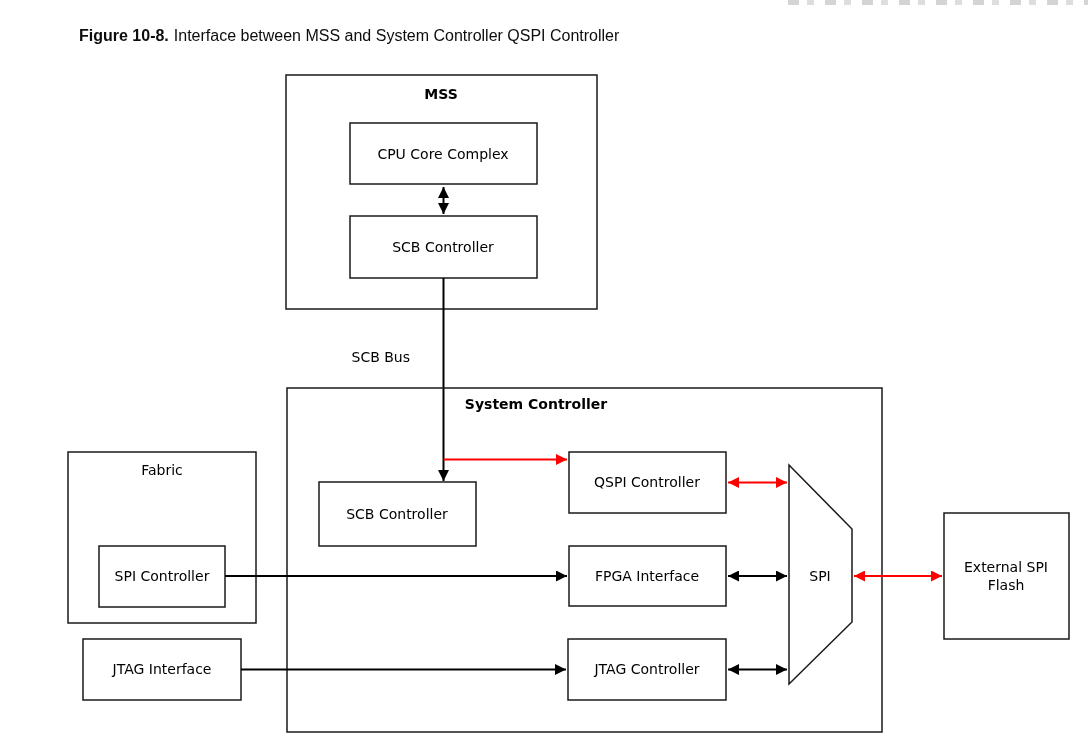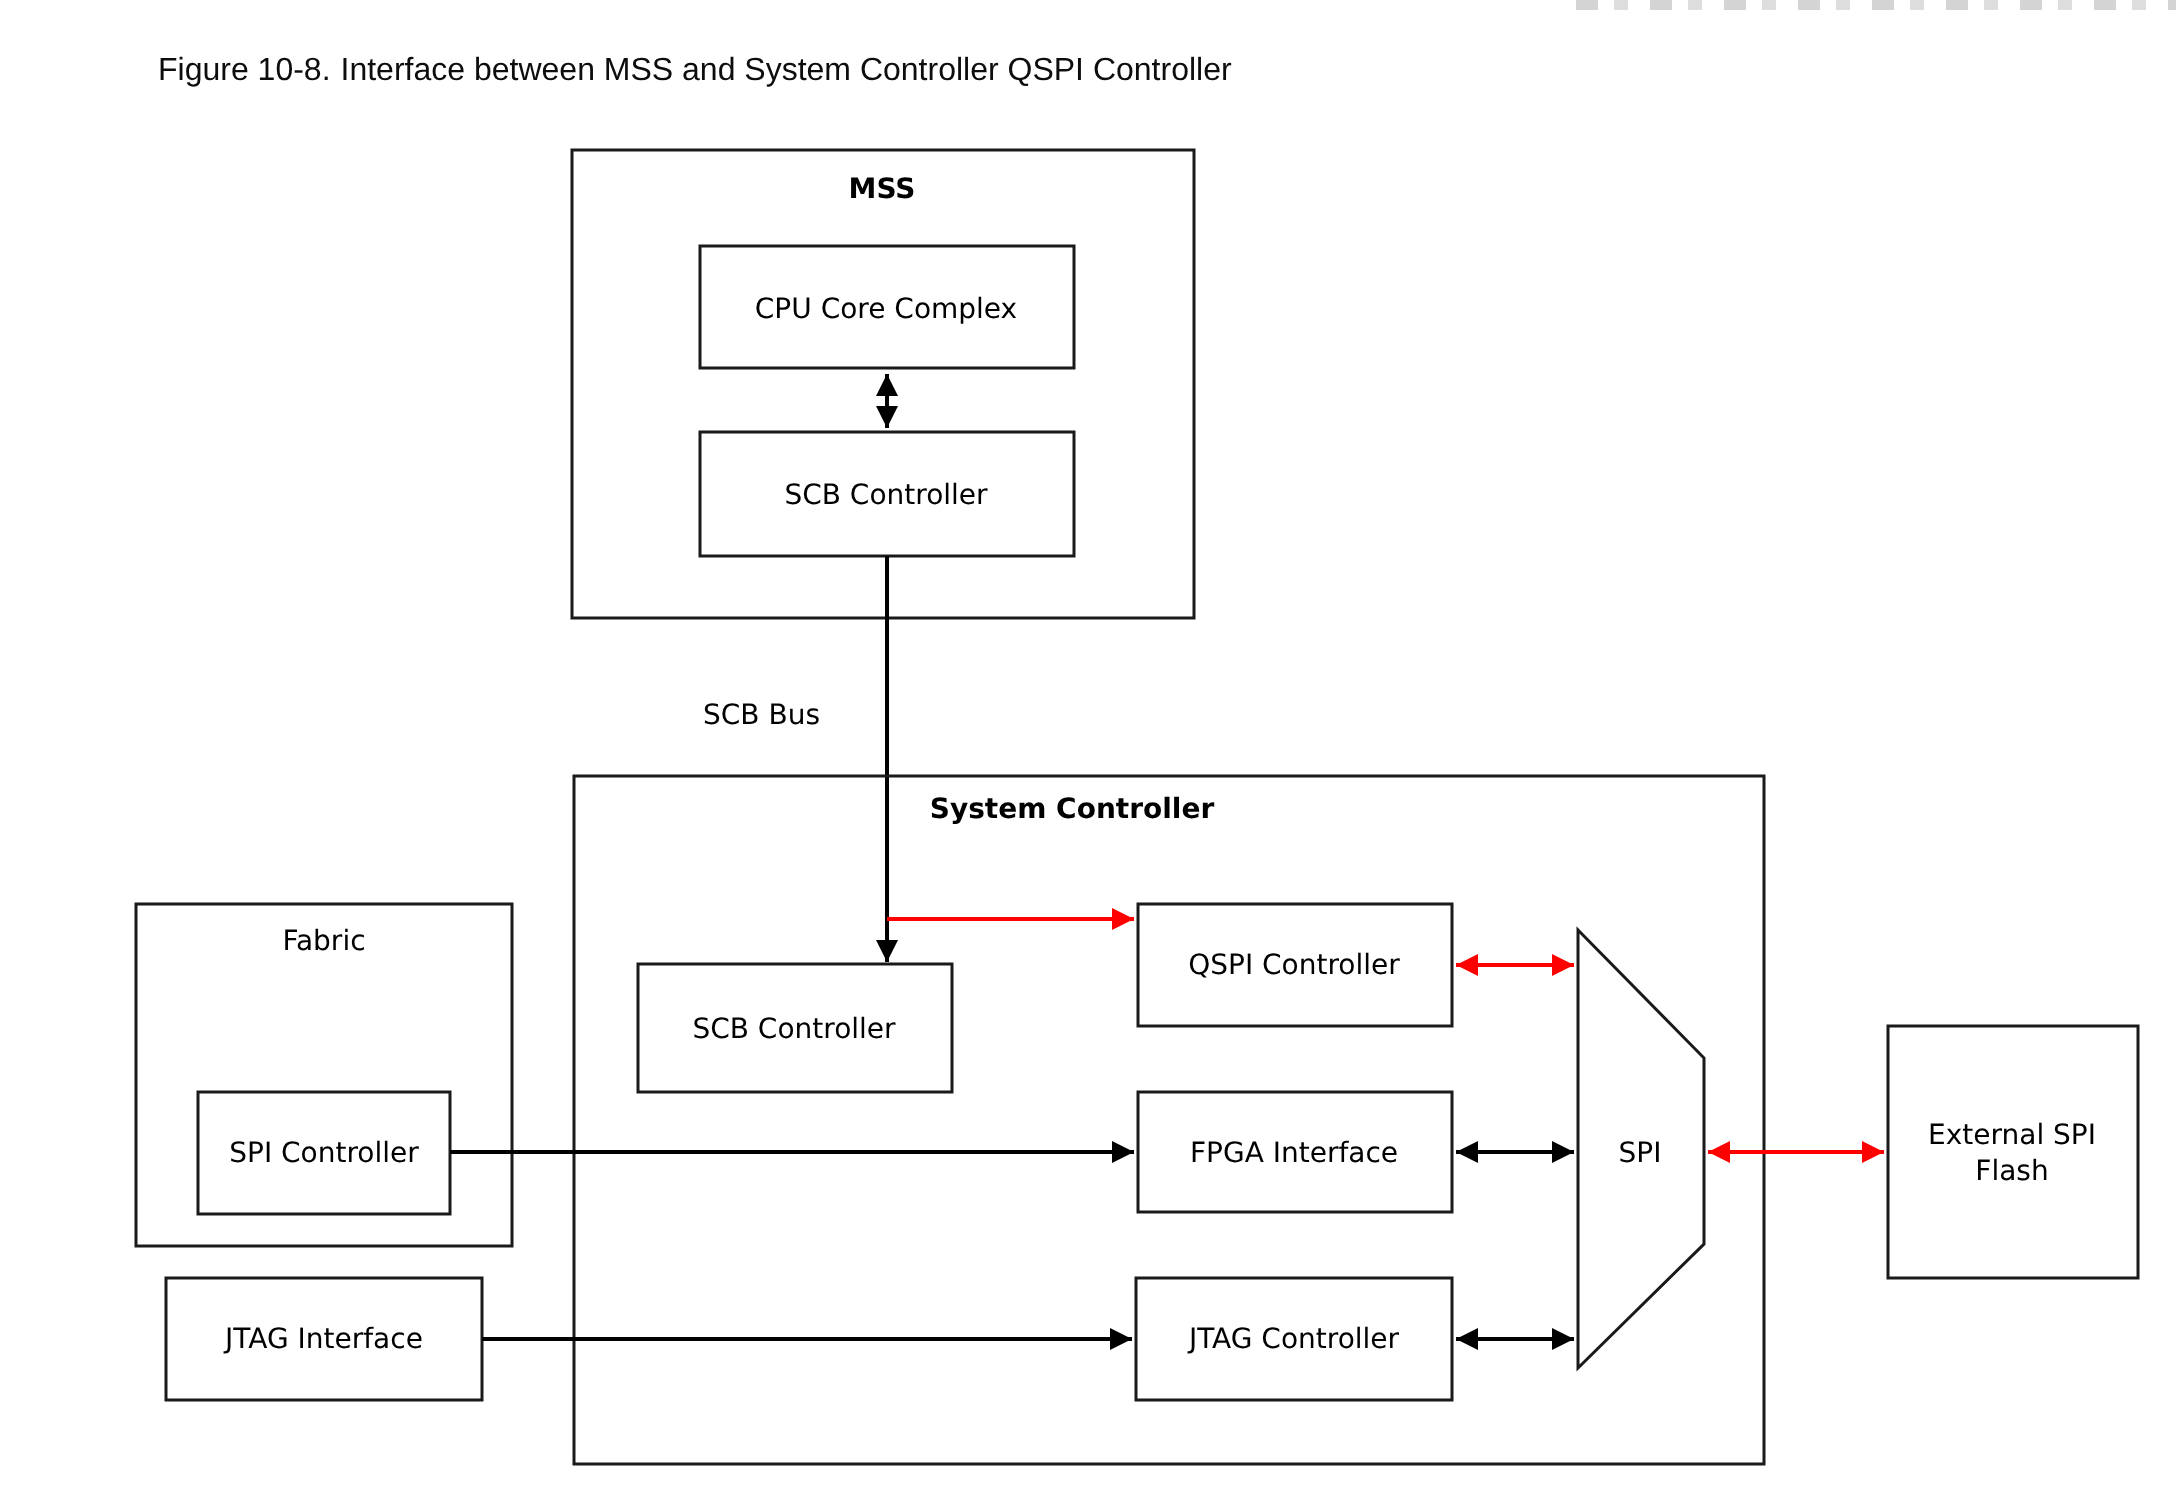--- a/index.html
+++ b/index.html
@@ -1,20 +1,20 @@
 <!DOCTYPE html>
 <html><head>
 <meta charset="utf-8">
 <style>
   html,body{margin:0;padding:0;background:#ffffff;}
   #page{position:relative;width:1092px;height:751px;background:#fff;overflow:hidden;
         font-family:"DejaVu Sans", sans-serif;}
   .caption{position:absolute;left:79px;top:27px;font-family:"Liberation Sans", sans-serif;
            font-size:16px;color:#0d0d0d;white-space:nowrap;}
-  .caption .lbl{font-weight:400;margin-right:5px;}
+  .caption .lbl{font-weight:700;margin-right:5px;}
   .cropped-header{position:absolute;left:788px;top:0;width:300px;height:5px;opacity:.75;
     background:repeating-linear-gradient(90deg,#c6c6c6 0 11px,transparent 11px 19px,#d2d2d2 19px 26px,transparent 26px 37px);}
   svg{position:absolute;left:0;top:0;}
   svg text{font-family:"DejaVu Sans", sans-serif;font-size:14px;fill:#000;}
   svg text.b{font-weight:700;}
   .box{fill:none;stroke:#1a1a1a;stroke-width:1.5;}
   .ln{stroke:#000;stroke-width:2;fill:none;}
   .lnr{stroke-width:2;fill:none;}
 </style>
 </head>

